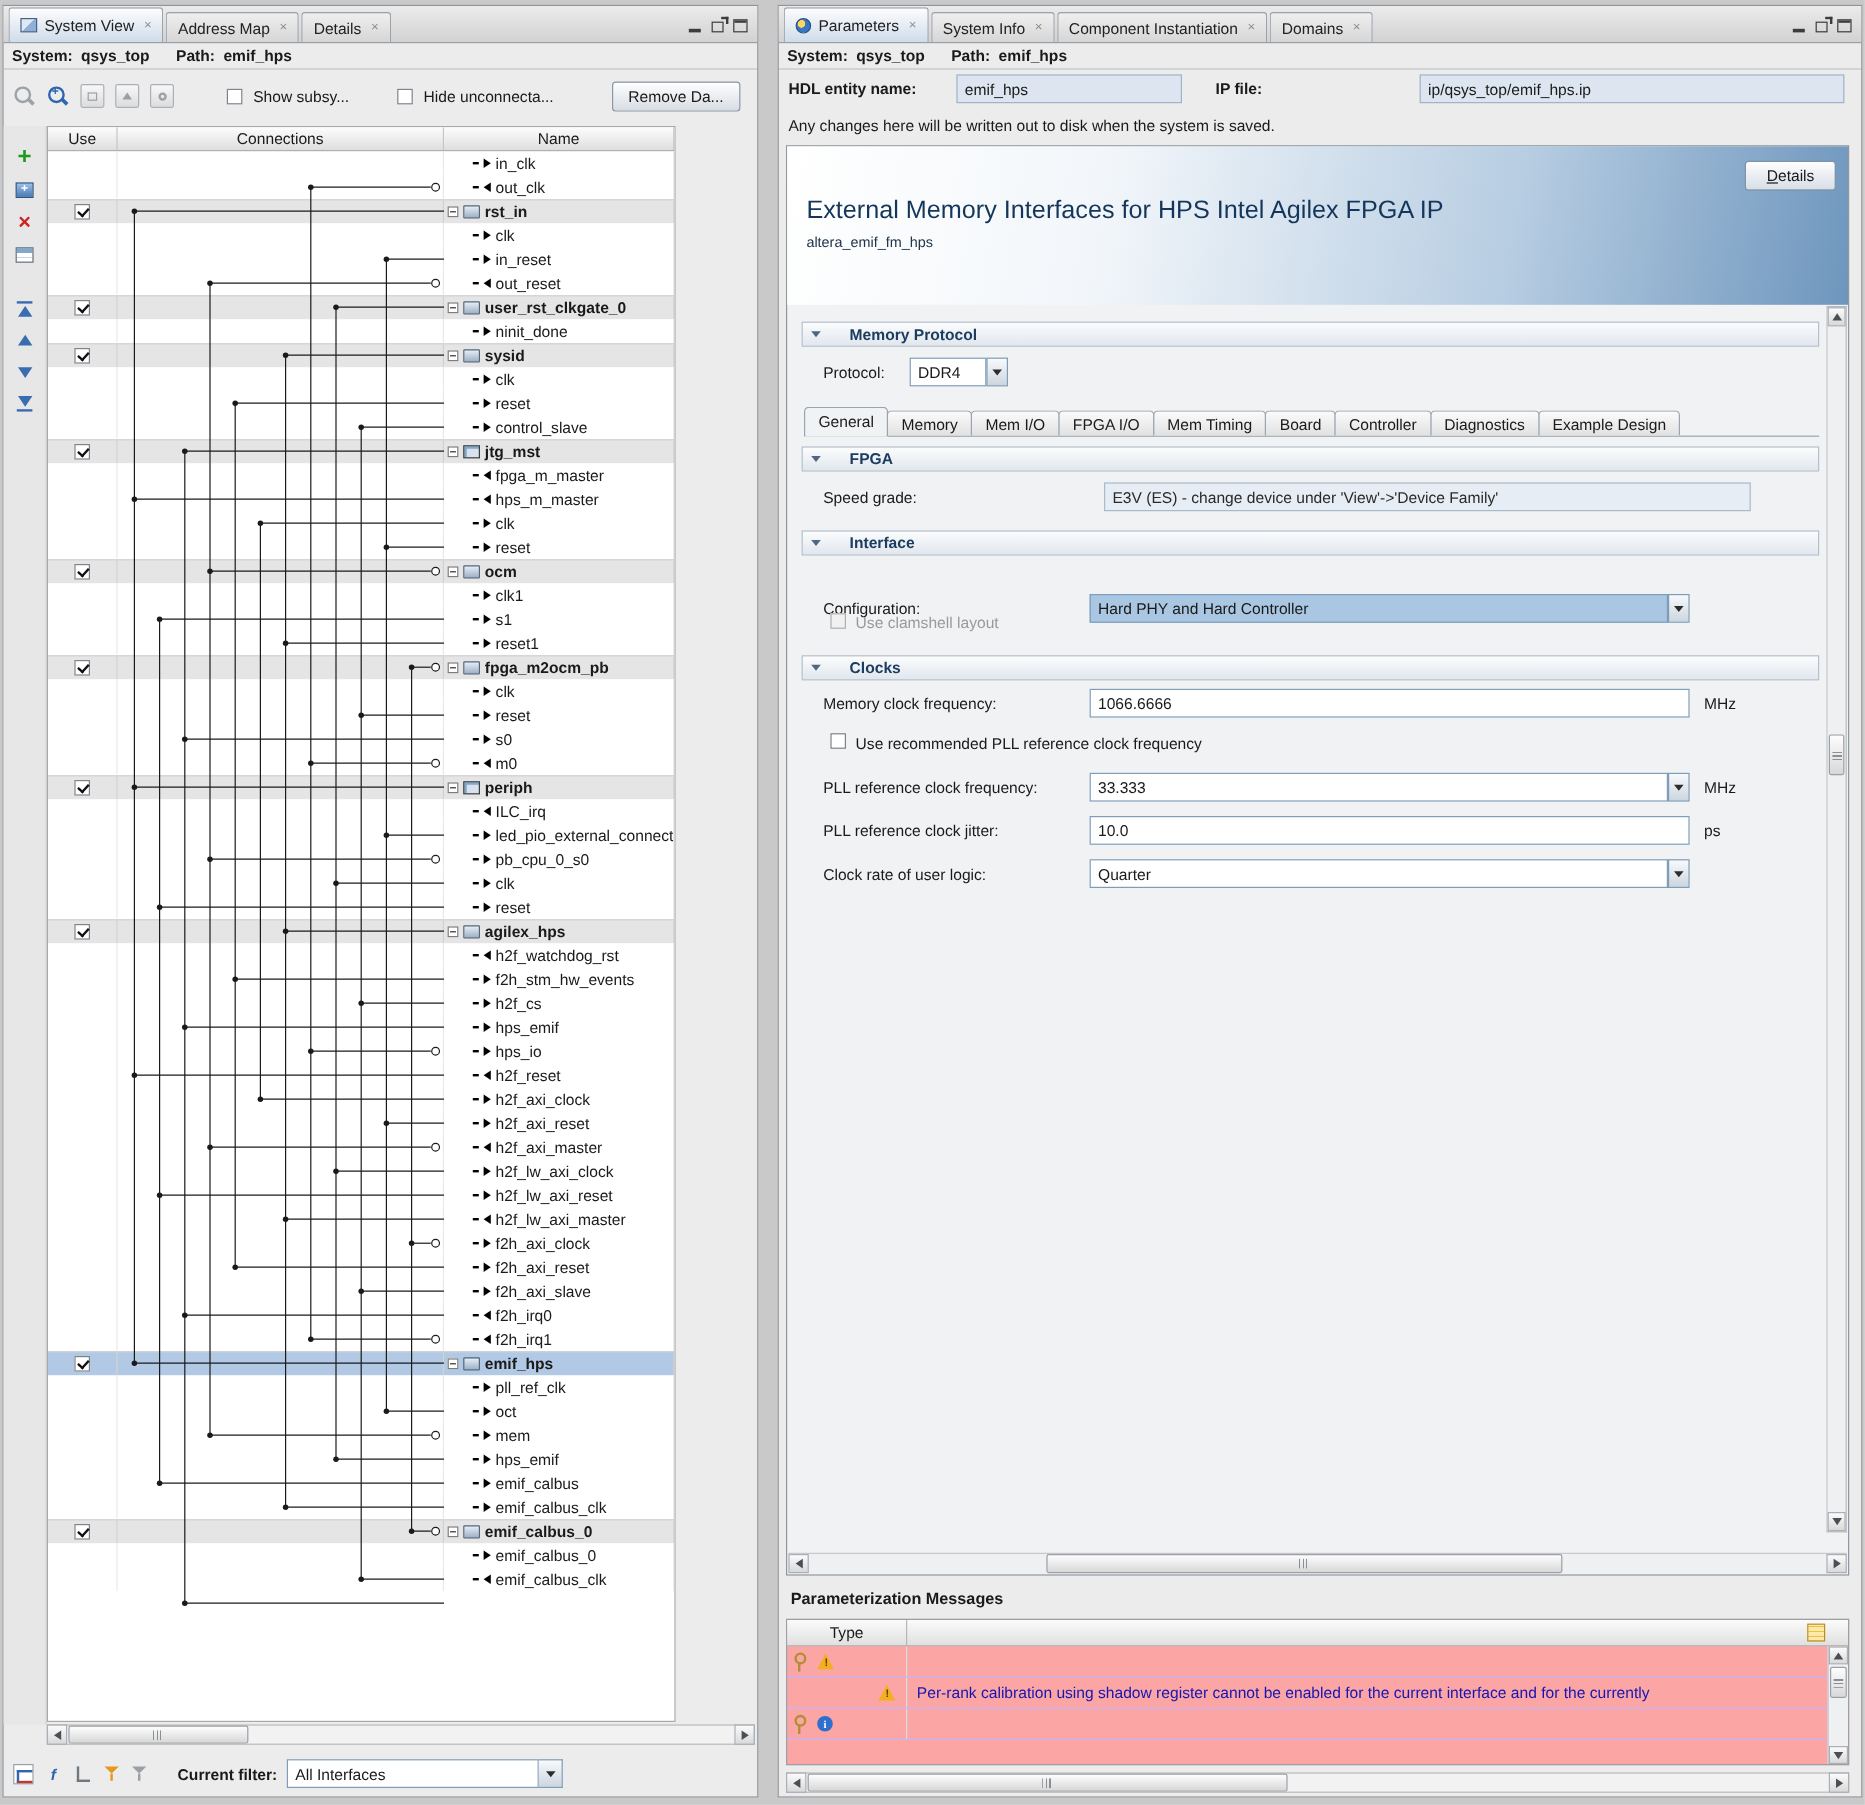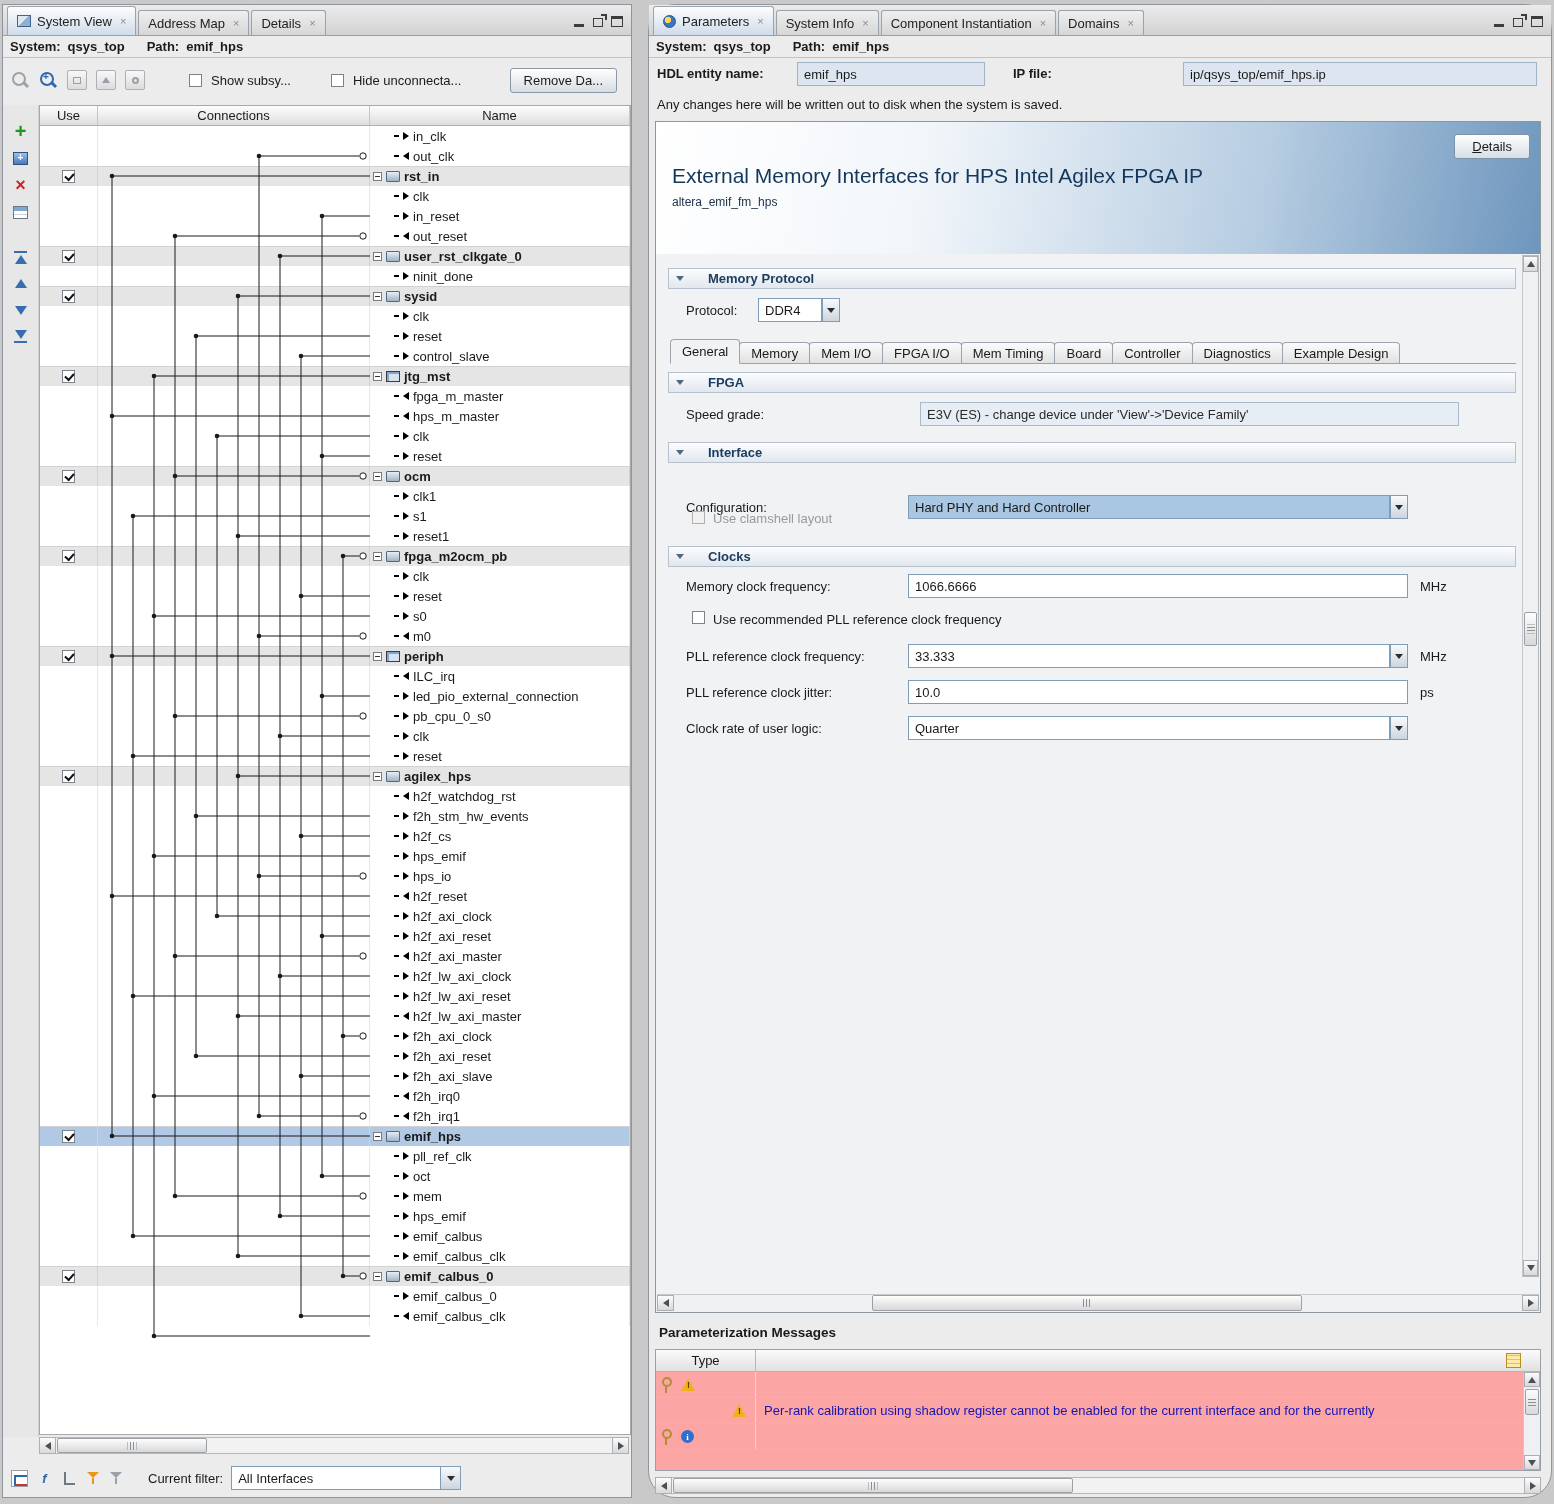--- a/index.html
+++ b/index.html
@@ -1,21 +1,21 @@
 <!DOCTYPE html>
 <html><head>
 <meta charset="utf-8">
 <style>
   * { box-sizing: border-box; margin:0; padding:0; }
   html,body { width:1554px; height:1504px; }
   body { background:#c9c9c9; font-family:"Liberation Sans", sans-serif; font-size:13px; color:#1a1a1a; position:relative; overflow:hidden; }
 
   .panel { position:absolute; background:#ececec; border:1px solid #8f959c; }
   #left-panel  { left:2px;  top:4px; width:630px; height:1494px; }
-  #right-panel { left:648px; top:4px; width:904px; height:1494px;border-radius:27px; }
+  #right-panel { left:648px; top:4px; width:904px; height:1494px; }
 
   
   .tabbar { position:absolute; left:0; right:0; top:0; height:31px; background:linear-gradient(#ebebeb,#d2d2d2); border-bottom:1px solid #98a0a8; display:flex; align-items:flex-end; padding-left:4px; }
   .tab { height:25px; display:flex; align-items:center; gap:6px; padding:0 9px; margin-right:2px; border:1px solid #9aa2ac; border-bottom:none; border-radius:3px 3px 0 0; background:linear-gradient(#efefef,#d6d6d6); color:#222; white-space:nowrap; }
   .tab.sel { background:linear-gradient(#fdfdfd,#cfdcea); height:29px; }
   .tabclose { color:#8a8a8a; font-size:11px; margin-left:2px; }
   .tabicon { width:14px; height:12px; display:inline-block; }
   .tabicon.system-view-icon { background:linear-gradient(135deg,#dfe8f2 50%,#8fb0d4 50%); border:1px solid #44618a; }
   .tabicon.parameters-icon { border-radius:50%; background:radial-gradient(circle at 35% 35%, #ffd75e 0 30%, #3a76c4 34%); border:1px solid #2a4f80; width:13px; height:13px; }
   .winbtns { margin-left:auto; display:flex; gap:8px; align-items:center; padding:0 8px 8px 0; }
@@ -51,21 +51,21 @@
   .chipadd { width:15px; height:13px; background:linear-gradient(#9cc0ea,#4a79b4); border:1px solid #2c5383; color:#fff; font-size:10px; font-weight:700; display:flex; align-items:center; justify-content:center; line-height:1; }
   .big-x { color:#cc2222; font-size:18px; font-weight:700; line-height:1; }
   .gridicon { width:15px; height:13px; border:1px solid #6a7585; background:
       linear-gradient(#7fa7d0 0 4px, transparent 4px), 
       repeating-linear-gradient(0deg,#fff 0 3px,#c9d4e0 3px 4px); }
   .arr { width:0; height:0; border-left:6px solid transparent; border-right:6px solid transparent; }
   .arr.up { border-bottom:9px solid #3a6cb0; } .arr.down { border-top:9px solid #3a6cb0; }
   .abar { width:13px; height:2px; background:#3a6cb0; margin:2px 0; }
 
   
-  #tree { position:absolute; left:36px; top:100px; width:592px; height:1330px; background:#fff; border:1px solid #a9a9a9; overflow:hidden; }
+  #tree { position:absolute; left:36px; top:100px; width:524px; height:1330px; background:#fff; border:1px solid #a9a9a9; overflow:hidden; }
   .thead { display:flex; height:20px; background:linear-gradient(#fdfdfd,#dedede); border-bottom:1px solid #b0b0b0; }
   .thead .cell { display:flex; align-items:center; justify-content:center; border-right:1px solid #c6c6c6; }
   .cell.use { width:58px; flex:none; } .cell.conn { width:272px; flex:none; } .cell.name { flex:1; overflow:hidden; }
   #tree-body { position:relative; }
   .trow { display:flex; height:20px; }
   .trow .cell { border-right:1px solid #e9e9e9; }
   .trow.comp { background:#e5e5e5; border-top:1px solid #d2d2d2; }
   .trow.comp .cell { border-right-color:#d2d2d2; }
   .trow.sel { background:#b1c9e4; }
   .trow .cell.use { display:flex; align-items:center; justify-content:center; }
@@ -1031,21 +1031,21 @@
       </span>
   </div>
 
   <div id="left-footer">
     <span class="ficon wave"></span>
     <span class="ficon fsort">f</span>
     <span class="ficon hier"></span>
     <span class="funnel"></span>
     <span class="funnel gray"></span>
     <span style="width:8px"></span>
-    <span style="font-weight:400">Current filter:</span>
+    <span style="font-weight:700">Current filter:</span>
     <span class="combo-inline">
       <span class="val">All Interfaces</span>
       <span class="ab">
           <span class="tri-d"></span>
         </span>
     </span>
   </div>
 </div>
 
 <div id="right-panel" class="panel">

